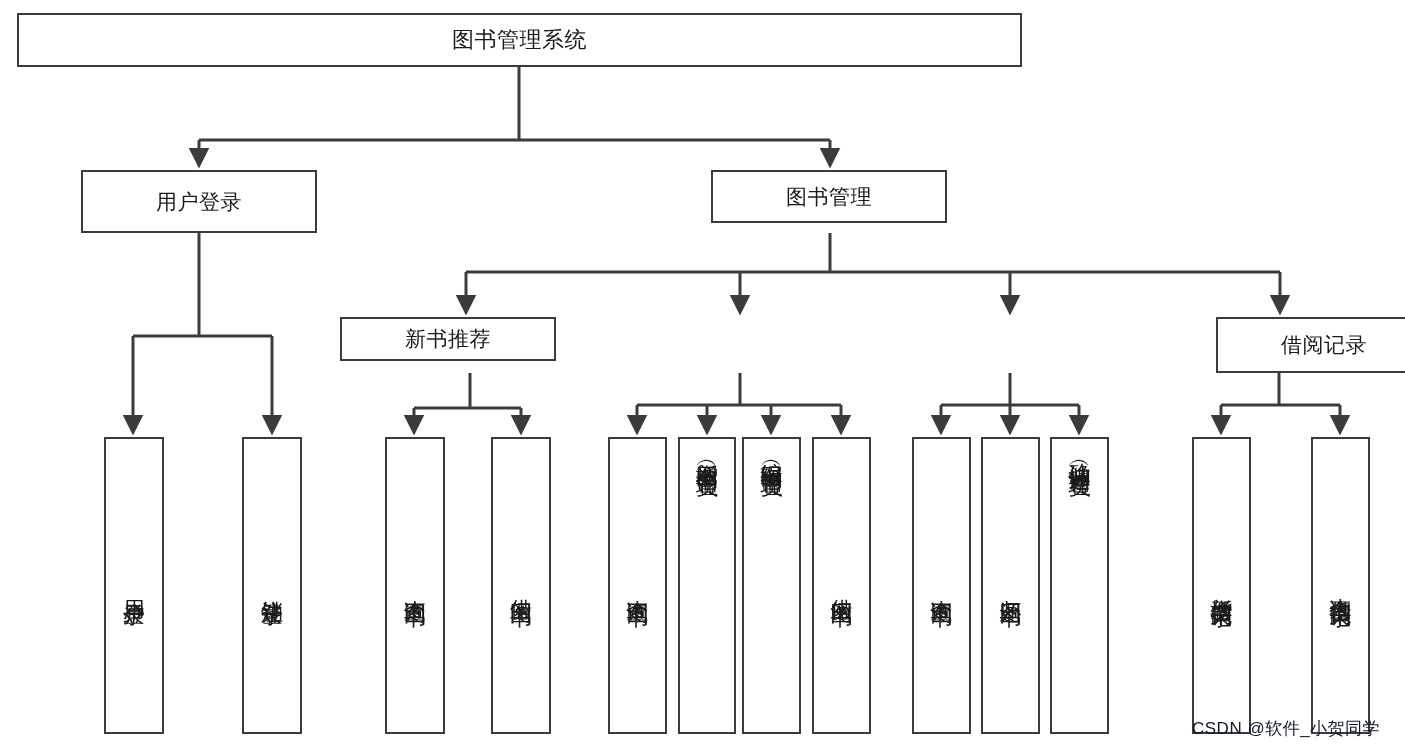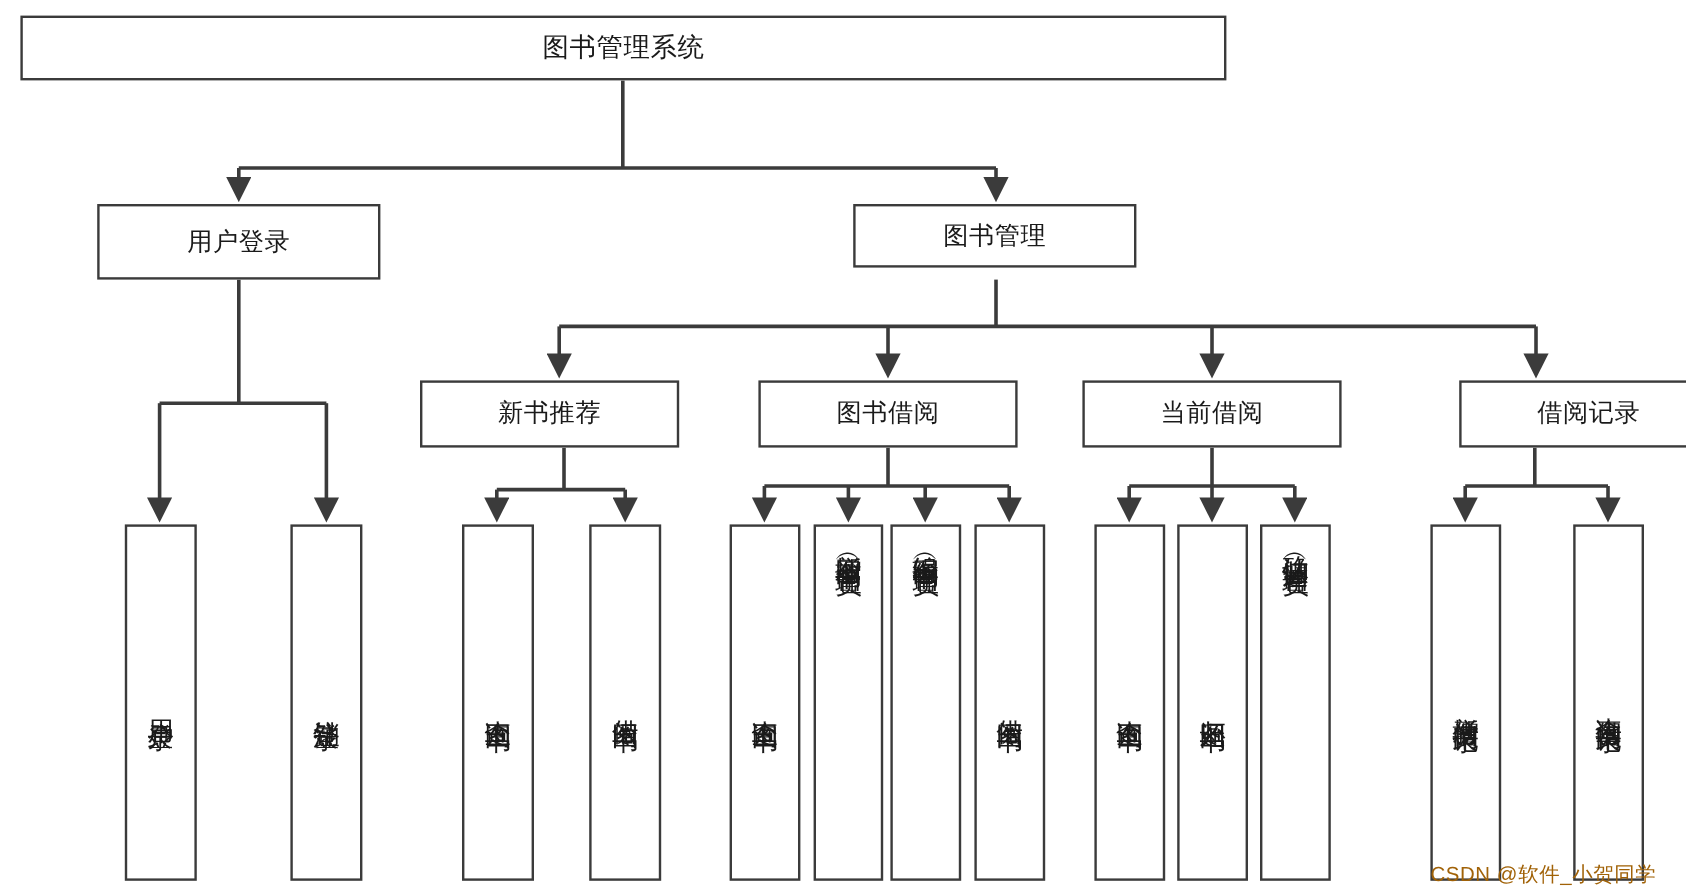--- a/index.html
+++ b/index.html
@@ -64,21 +64,21 @@
     line-height: 1;
     letter-spacing: 2px;
   }
   .node.vert.mid {
     align-items: center;
     padding-top: 0;
   }
   .watermark {
     position: absolute;
     font-size: 17px;
-    color: #a16207;
+    color: #0f172a;
     white-space: nowrap;
     z-index: 3;
     letter-spacing: 0.5px;
   }
 </style>
 </head>
 <body>
 
 <div id="canvas">
 
@@ -136,28 +136,22 @@
     <span class="label">图书管理系统</span>
   </div>
 
   <div class="node horiz" style="left:81px; top:170px; width:236px; height:63px;">
     <span class="label">用户登录</span>
   </div>
   <div class="node horiz" style="left:711px; top:170px; width:236px; height:53px;">
     <span class="label">图书管理</span>
   </div>
 
-  <div class="node horiz" style="left:350px; top:317px; width:216px; height:56px;">
+  <div class="node horiz" style="left:340px; top:317px; width:216px; height:44px;">
     <span class="label">新书推荐</span>
-  </div>
-  <div class="node horiz" style="left:632px; top:317px; width:216px; height:56px;">
-    <span class="label">图书借阅</span>
-  </div>
-  <div class="node horiz" style="left:902px; top:317px; width:216px; height:56px;">
-    <span class="label">当前借阅</span>
   </div>
   <div class="node horiz" style="left:1171px; top:317px; width:216px; height:56px;margin-left:45px;">
     <span class="label">借阅记录</span>
   </div>
 
   <div class="node vert mid" style="left:104px; top:437px; width:60px; height:297px;">
     <span class="label">用户登录</span>
   </div>
   <div class="node vert mid" style="left:242px; top:437px; width:60px; height:297px;">
     <span class="label">注销登录</span>

